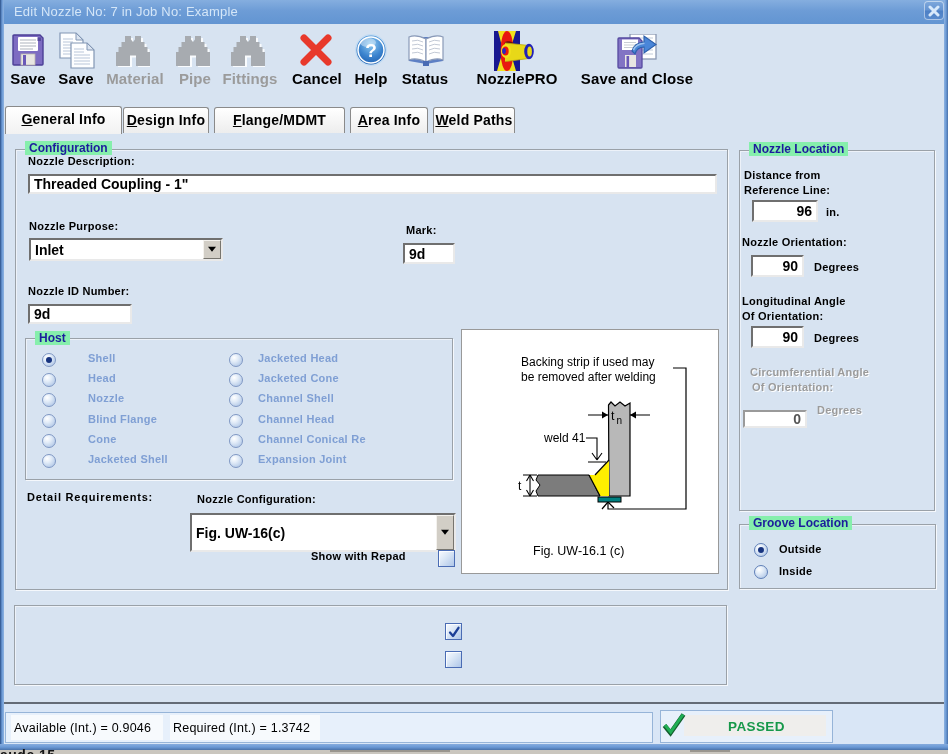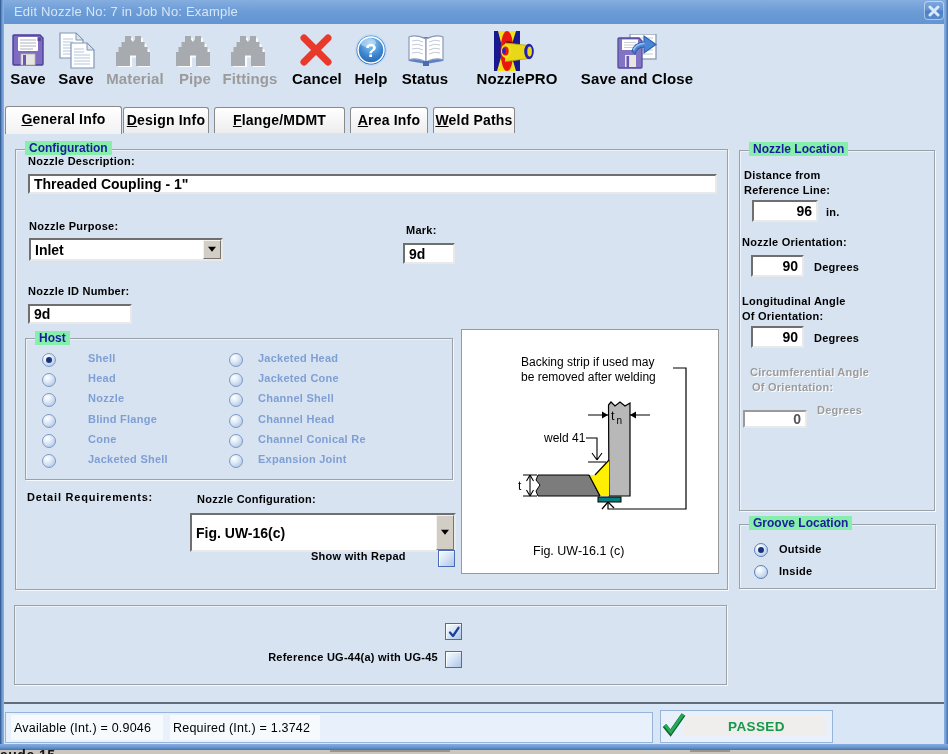--- a/index.html
+++ b/index.html
@@ -323,21 +323,20 @@
   <div class="lab" style="left:779px;top:543px;">Outside</div>
   <div class="radio en" style="left:754px;top:565px;"></div>
   <div class="lab" style="left:779px;top:565px;">Inside</div>
 
   <div class="gb" style="left:14px;top:605px;width:713px;height:80px;"></div>
   <div class="cb" style="left:445px;top:623px;">
         <svg width="14" height="14" viewBox="0 0 14 14">
           <path d="M3 7.5 L6 11 L11.5 2.8" stroke="#1c3f97" stroke-width="2.3" fill="none" stroke-linecap="round" stroke-linejoin="round"></path>
         </svg>
       </div>
-  <div class="lab" style="right:510px;top:651px;">Reference UG-44(a) with UG-45</div>
   <div class="cb" style="left:445px;top:651px;"></div>
 
   <div id="statussep"></div>
   <div id="statusbar"></div>
   <div class="sfield" style="left:5px;top:712px;width:648px;height:31px;"></div>
   <div class="schip" style="left:11px;top:715px;width:152px;height:25px;"></div>
   <div class="schip" style="left:170px;top:715px;width:150px;height:25px;"></div>
   <div class="stext" style="left:14px;top:721px;">Available (Int.) = 0.9046</div>
   <div class="stext" style="left:173px;top:721px;">Required (Int.) = 1.3742</div>
   <div class="sfield" style="left:660px;top:710px;width:173px;height:33px;"></div>

